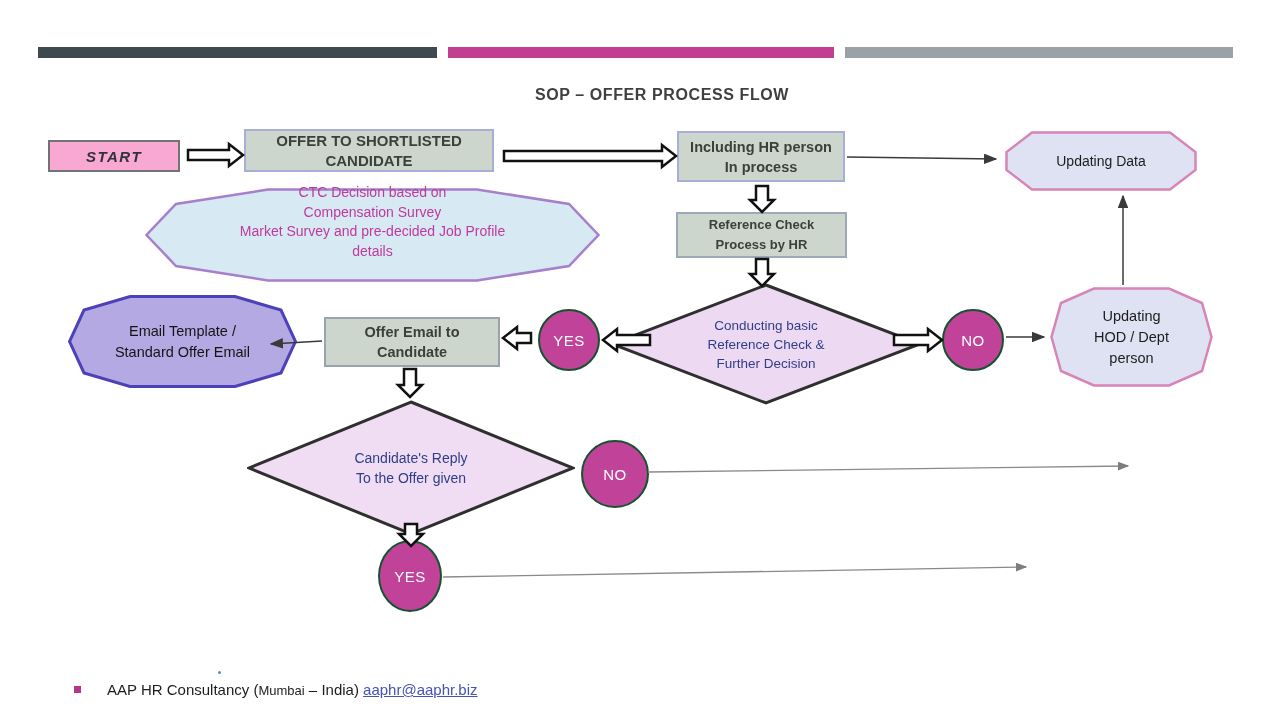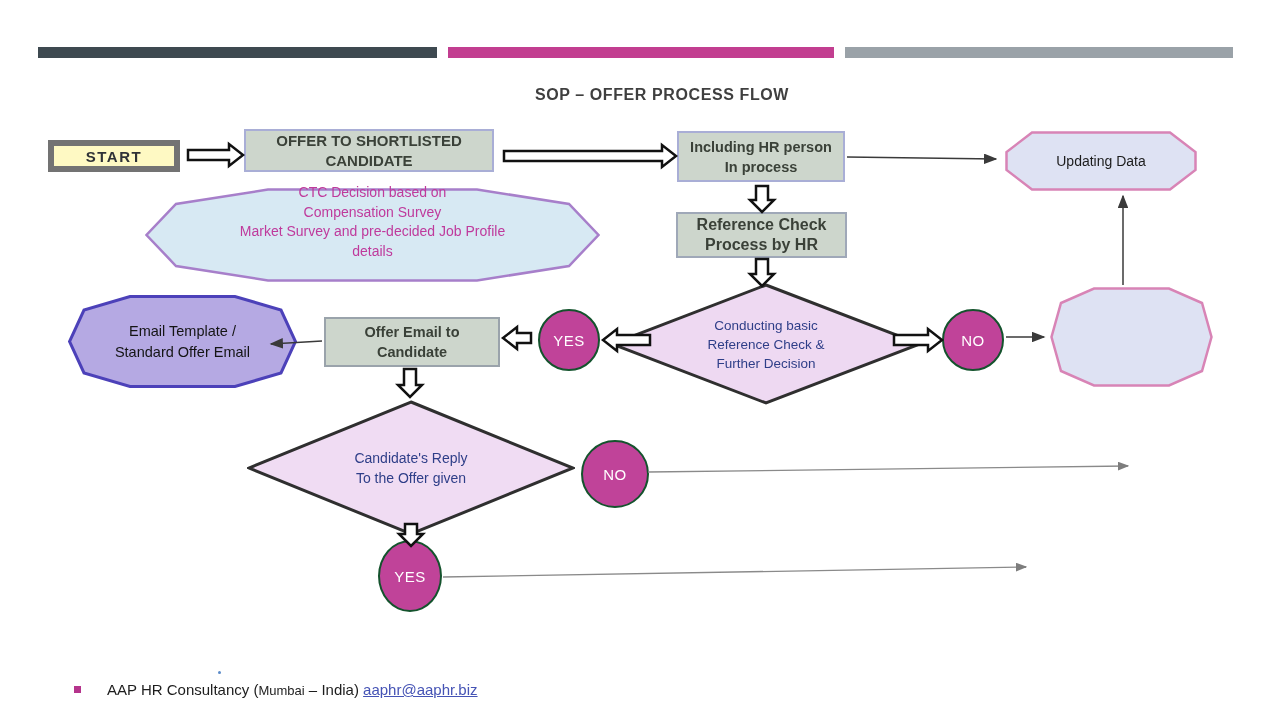--- a/index.html
+++ b/index.html
@@ -7,22 +7,22 @@
          font-family:"Liberation Sans", sans-serif;}
   .bar{position:absolute;top:47px;height:11px;}
   .bar-left{left:38px;width:399px;background:#3e4950;}
   .bar-mid{left:448px;width:386px;background:#c23e90;}
   .bar-right{left:845px;width:388px;background:#9aa2a8;}
   .title{position:absolute;left:0;right:0;top:86px;text-align:center;
          font-size:16px;font-weight:bold;color:#3f3f3f;letter-spacing:.6px;padding-left:44px;}
   .node{position:absolute;display:flex;align-items:center;justify-content:center;box-sizing:border-box;}
   .node-label{white-space:pre-line;text-align:center;position:relative;z-index:2;}
   .rectbox{background:#cdd6cc;border:2px solid #a9aed6;color:#3a4138;font-weight:bold;}
-  .start-box{background:#fef9c3;border:6px solid #737373;color:#2f3237;font-weight:bold;
-             font-size:15px;letter-spacing:1.5px;}
+  .start-box{background:#f9a8d4;border:2px solid #737373;color:#2f3237;font-weight:bold;
+             font-size:15px;letter-spacing:1.5px;font-style:italic;}
   .shape svg{position:absolute;left:0;top:0;z-index:1;}
   .circle{border-radius:50%;background:#c04399;border:2px solid #14532d;color:#ffffff;
           font-size:15px;letter-spacing:.5px;}
   .arrow-layer{position:absolute;left:0;top:0;z-index:3;pointer-events:none;}
   .footer{position:absolute;left:74px;top:681px;font-size:15px;color:#1d1d1d;
           display:flex;align-items:center;}
   .footer span{white-space:pre;}
   .bullet{width:7px;height:7px;background:#b5348c;display:inline-block;margin-right:26px;}
   .footer .small{font-size:13px;position:relative;top:1px;}
   .footer a{color:#4553b5;text-decoration:underline;cursor:pointer;}
@@ -98,21 +98,21 @@
   <div class="node shape" style="left:145px;top:188px;width:455px;height:68px;font-size:14px;line-height:19.5px;color:#bf3a9c;">
     <svg width="455" height="94" viewBox="0 0 455 94">
       <polygon points="123,1.5 332,1.5 424,16 453.5,47 424,78 332,92.5 123,92.5 31,78 1.5,47 31,16" fill="#d7e9f3" stroke="#a77fca" stroke-width="2.5"></polygon>
     </svg>
     <span class="node-label">CTC Decision based on
 Compensation Survey
 Market Survey and pre-decided Job Profile
 details</span>
   </div>
 
-  <div class="node rectbox" style="left:676px;top:212px;width:171px;height:46px;font-size:16px;line-height:20px;border-color:#9fa8b8;">
+  <div class="node rectbox" style="left:676px;top:212px;width:171px;height:46px;font-size:13px;line-height:20px;border-color:#9fa8b8;">
     <span class="node-label">Reference Check
 Process by HR</span>
   </div>
 
   <div class="node shape" style="left:610px;top:283px;width:312px;height:122px;font-size:13.5px;line-height:19px;color:#2e3e88;align-items:center;">
     <svg width="312" height="122" viewBox="0 0 312 122">
       <polygon points="156,2 310,61 156,120 2,61" fill="#eed9f2" stroke="#2f2f2f" stroke-width="3"></polygon>
     </svg>
     <span class="node-label">Conducting basic
 Reference Check &amp;
@@ -124,20 +124,23 @@
   </div>
 
   <div class="node circle" style="left:942px;top:309px;width:62px;height:62px;">
     <span class="node-label">NO</span>
   </div>
 
   <div class="node shape" style="left:1050px;top:287px;width:163px;height:100px;font-size:14.5px;line-height:21px;color:#1c1c1c;">
     <svg width="163" height="100" viewBox="0 0 163 100">
       <polygon points="44,1.5 119,1.5 152,16 161.5,50 152,84 119,98.5 44,98.5 11,84 1.5,50 11,16" fill="#dee2f3" stroke="#d884b6" stroke-width="2.5"></polygon>
     </svg>
+    <span class="node-label">Updating
+HOD / Dept
+person</span>
   </div>
 
   <div class="node shape" style="left:68px;top:295px;width:229px;height:93px;font-size:14.5px;line-height:21px;color:#141414;">
     <svg width="229" height="93" viewBox="0 0 229 93">
       <polygon points="62,1.5 167,1.5 213,15 227.5,46.5 213,78 167,91.5 62,91.5 16,78 1.5,46.5 16,15" fill="#b5a9e3" stroke="#4c41b9" stroke-width="3"></polygon>
     </svg>
     <span class="node-label">Email Template /
 Standard Offer Email</span>
   </div>
 

